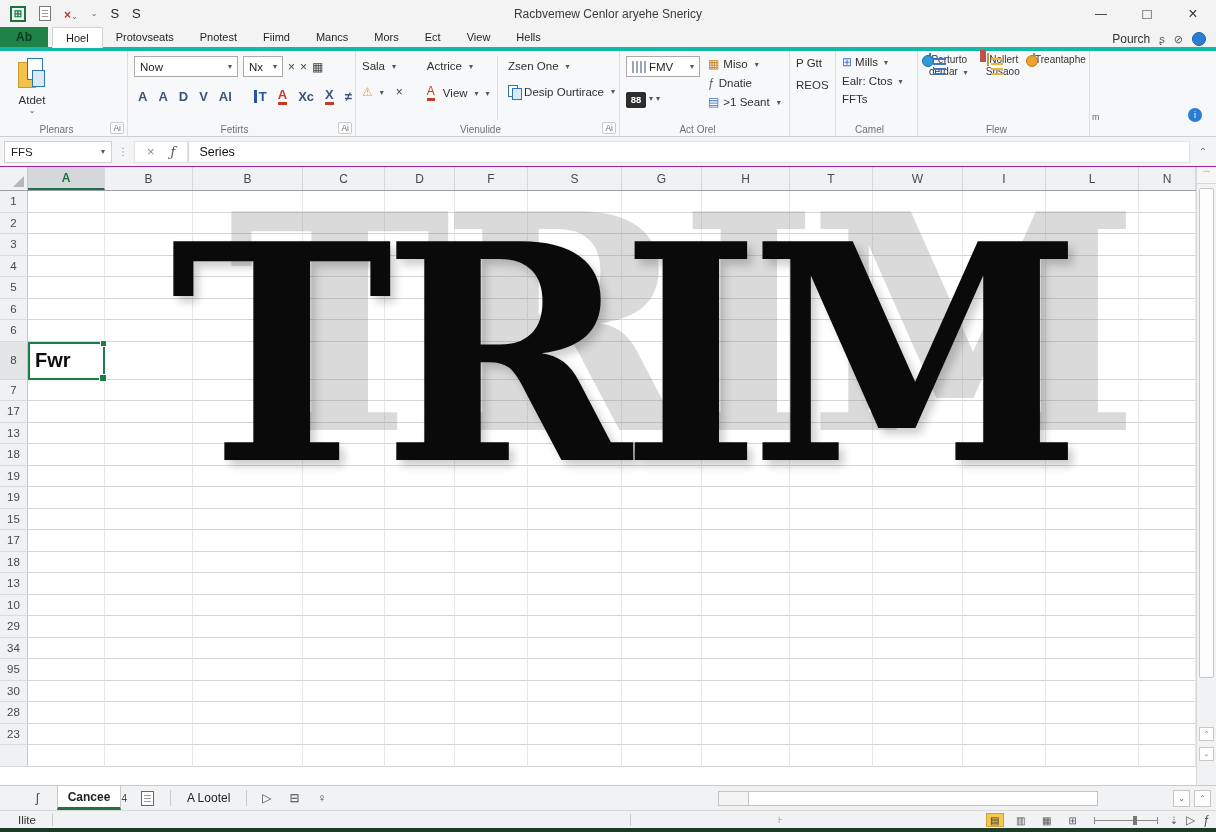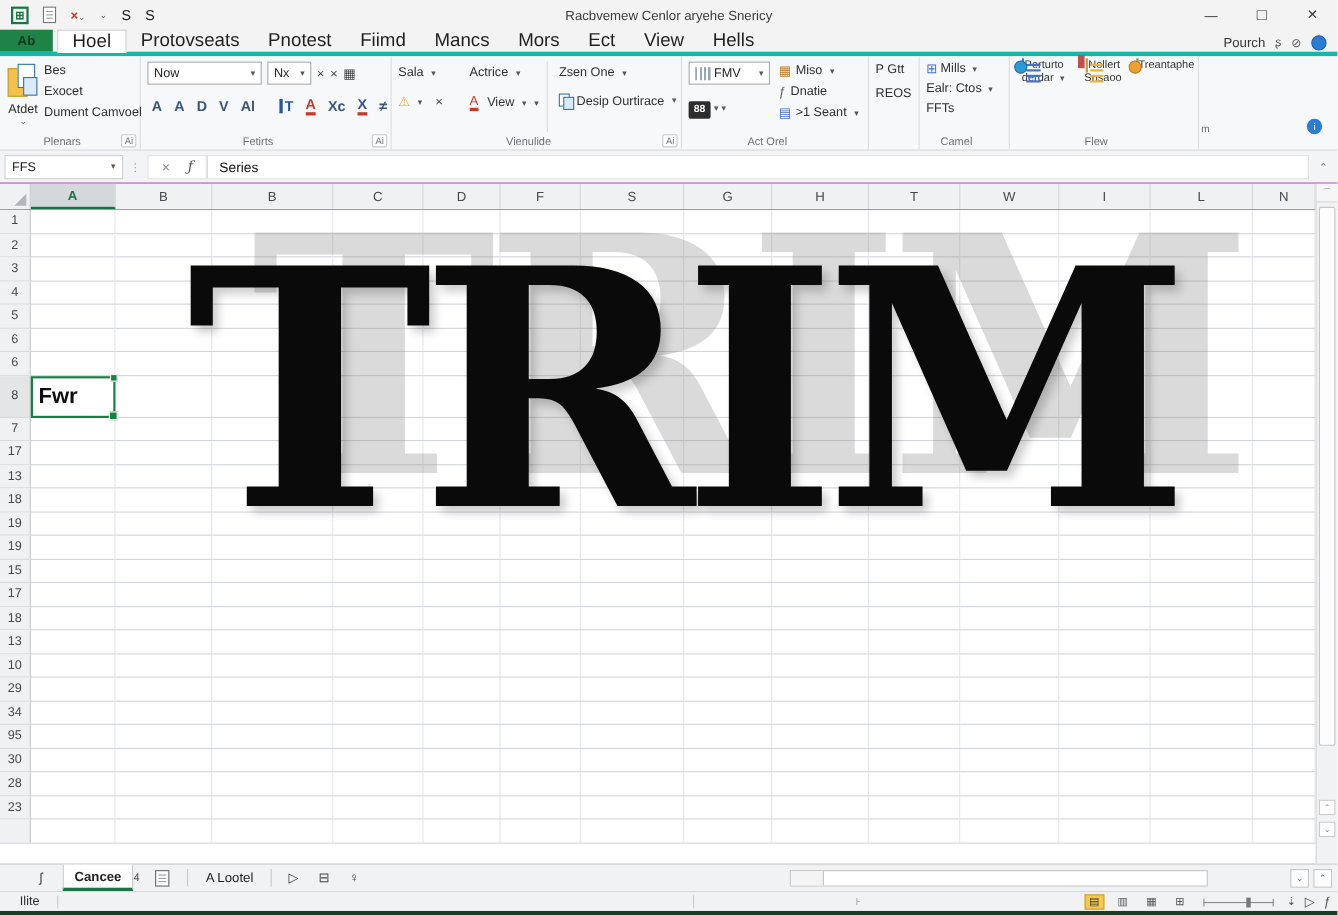--- a/index.html
+++ b/index.html
@@ -17,21 +17,21 @@
   .tiny-caret { font-size:8px; color:#666; }
   .s-glyph { font-size:13px; color:#222; }
   .title-text { position:absolute; left:0; right:0; text-align:center; font-size:12px; color:#3c3c3c; pointer-events:none; }
   .win-controls { position:absolute; right:0; top:0; display:flex; height:27px; }
   .win-btn { width:46px; display:grid; place-items:center; font-size:12px; color:#333; }
 
   
   .tabrow { height:24px; background:#f3f3f3; display:flex; align-items:stretch; border-bottom:4px solid #14b8a6; position:relative; flex:0 0 auto; }
   .file-btn { width:48px; background:#1f8348; color:#07391d; font-weight:bold; font-size:12px; display:grid; place-items:center; }
   .tabs { display:flex; align-items:stretch; margin-left:4px; }
-  .tab { padding:4px 13px 4px; font-size:17px; color:#1f1f1f; display:flex; align-items:center; }
+  .tab { padding:4px 13px 4px; font-size:11px; color:#1f1f1f; display:flex; align-items:center; }
   .tab.active { background:#fff; border:1px solid #d2d2d2; border-bottom:1px solid #fff; margin-bottom:-1px; }
   .tab-right { position:absolute; right:10px; top:0; height:24px; display:flex; align-items:center; gap:9px; font-size:12px; color:#333; }
   .blue-dot { width:14px; height:14px; border-radius:50%; background:#2b7cd3; border:1px solid #1d5fa8; }
   .ghost-glyph { color:#555; font-size:11px; }
 
   
   .ribbon { height:86px; background:#f7f8f9; border-bottom:1px solid #cfcfcf; display:flex; flex:0 0 auto; }
   .rgroup { position:relative; border-right:1px solid #ddddde; padding:5px 4px 16px 6px; }
   .glabel { position:absolute; bottom:1px; left:0; right:14px; text-align:center; font-size:10px; color:#6d7175; }
   .launcher { position:absolute; bottom:2px; right:3px; font-size:8.5px; color:#6d7175; border:1px solid #c9c9c9; border-radius:2px; padding:0 2px; background:#fdfdfd; }
@@ -231,25 +231,20 @@
 
     <div class="rgroup g-clip">
       <div class="big-btn">
         <div class="clip-icon">
             <span class="clip-back"></span>
             <span class="clip-front"></span>
             <span class="clip-front2"></span>
           </div>
         <div class="smalltext">Atdet</div>
         <div class="tiny-caret">⌄</div>
-      </div>
-      <div class="clip-items smalltext">
-        <span>Bes</span>
-        <span>Exocet</span>
-        <span>Dument Camvoel</span>
       </div>
       <div class="glabel">Plenars</div>
       <div class="launcher">Ai</div>
     </div>
 
     <div class="rgroup g-font">
       <div class="font-row1">
         <div class="combo" style="width:104px;">
             <span>Now</span>
             <span class="dd-arrow">▾</span>

